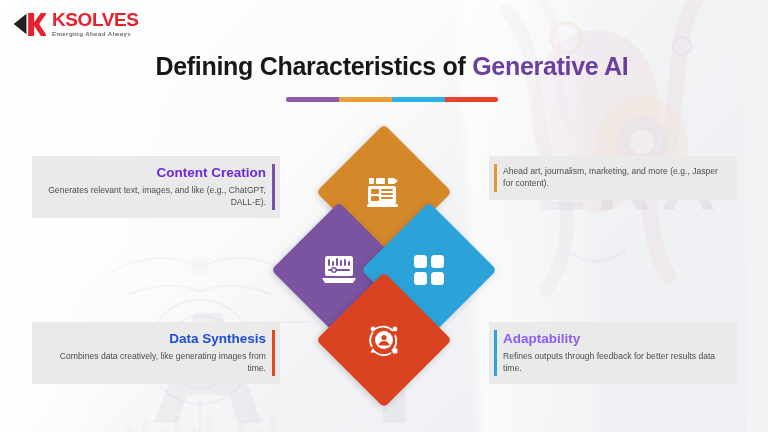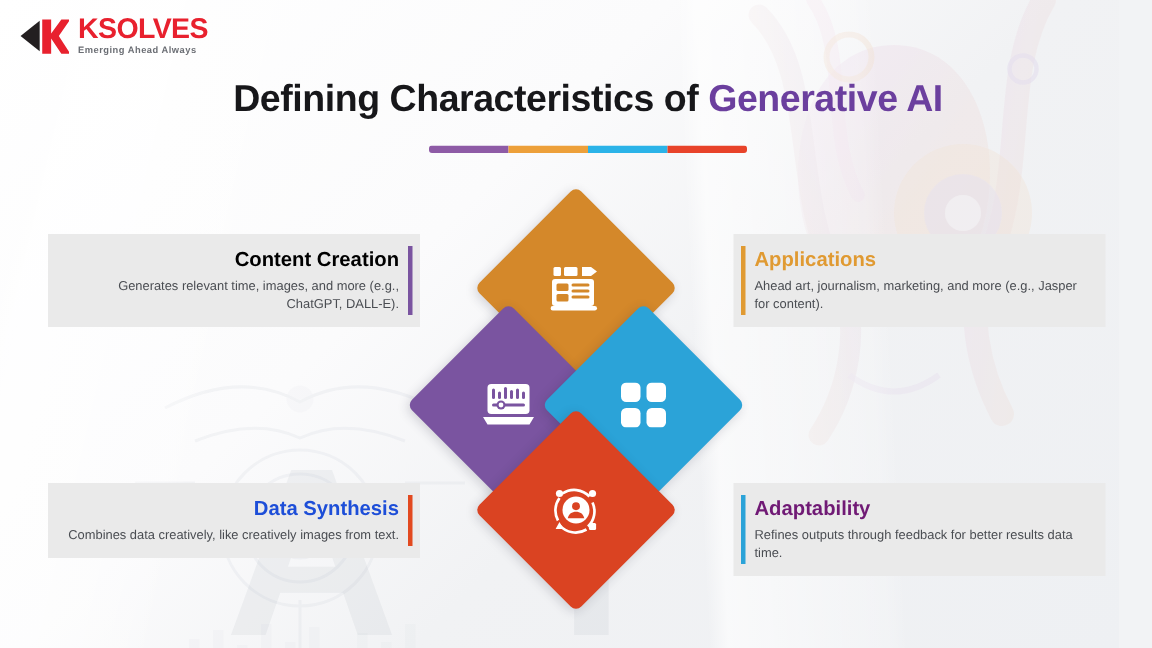--- a/index.html
+++ b/index.html
@@ -213,39 +213,38 @@
     <div id="divider">
       <span style="background: rgb(142, 91, 166);"></span>
       <span style="background: rgb(237, 160, 58);"></span>
       <span style="background: rgb(43, 179, 232);"></span>
       <span style="background: rgb(232, 67, 42);"></span>
     </div>
   </div>
 
   <div class="card right-rule" id="card-content">
     <div class="rule" style="background: rgb(122, 84, 160);"></div>
-    <div class="card-title" style="color: #000000;">Content Creation</div>
-    <div class="card-desc">Generates relevant time, images, and more (e.g., ChatGPT, DALL-E).</div>
+    <div class="card-title" style="color: #6d28d9;">Content Creation</div>
+    <div class="card-desc">Generates relevant text, images, and like (e.g., ChatGPT, DALL-E).</div>
   </div>
 
   <div class="card left-rule" id="card-apps">
     <div class="rule" style="background: rgb(224, 154, 50);"></div>
-    <div class="card-title" style="color: rgb(224, 154, 50);">Applications</div>
     <div class="card-desc">Ahead art, journalism, marketing, and more (e.g., Jasper for content).</div>
   </div>
 
   <div class="card right-rule" id="card-data">
     <div class="rule" style="background: rgb(226, 73, 31);"></div>
     <div class="card-title" style="color: #1d4ed8;">Data Synthesis</div>
-    <div class="card-desc">Combines data creatively, like creatively images from text.</div>
+    <div class="card-desc">Combines data creatively, like generating images from time.</div>
   </div>
 
   <div class="card left-rule" id="card-adapt">
     <div class="rule" style="background: rgb(43, 163, 216);"></div>
-    <div class="card-title" style="color: #701a75;">Adaptability</div>
+    <div class="card-title" style="color: #8b5cf6;">Adaptability</div>
     <div class="card-desc">Refines outputs through feedback for better results data time.</div>
   </div>
 
   <div id="cluster">
 
     <div class="diamond" id="dia-top" style="background: rgb(212, 136, 42);">
       <svg class="ico" width="34" height="32" viewBox="0 0 34 32" fill="#fff">
         <rect x="2" y="2" width="5" height="6" rx="1"></rect>
         <rect x="9" y="2" width="9" height="6" rx="1"></rect>
         <path d="M21 2h6l4 3-4 3h-6z"></path>

